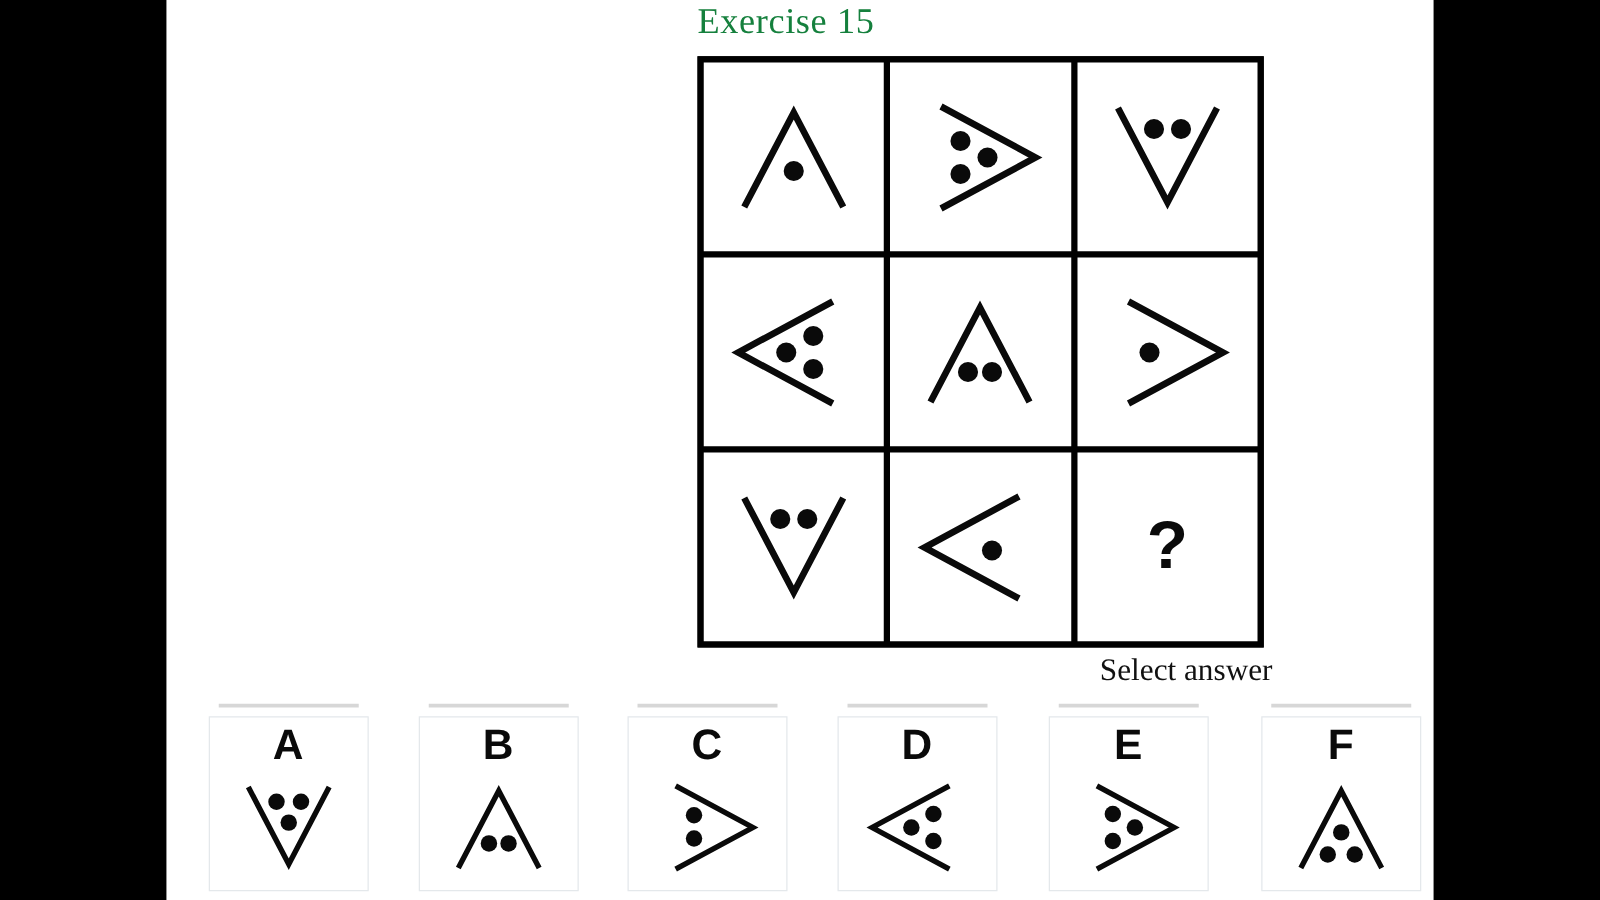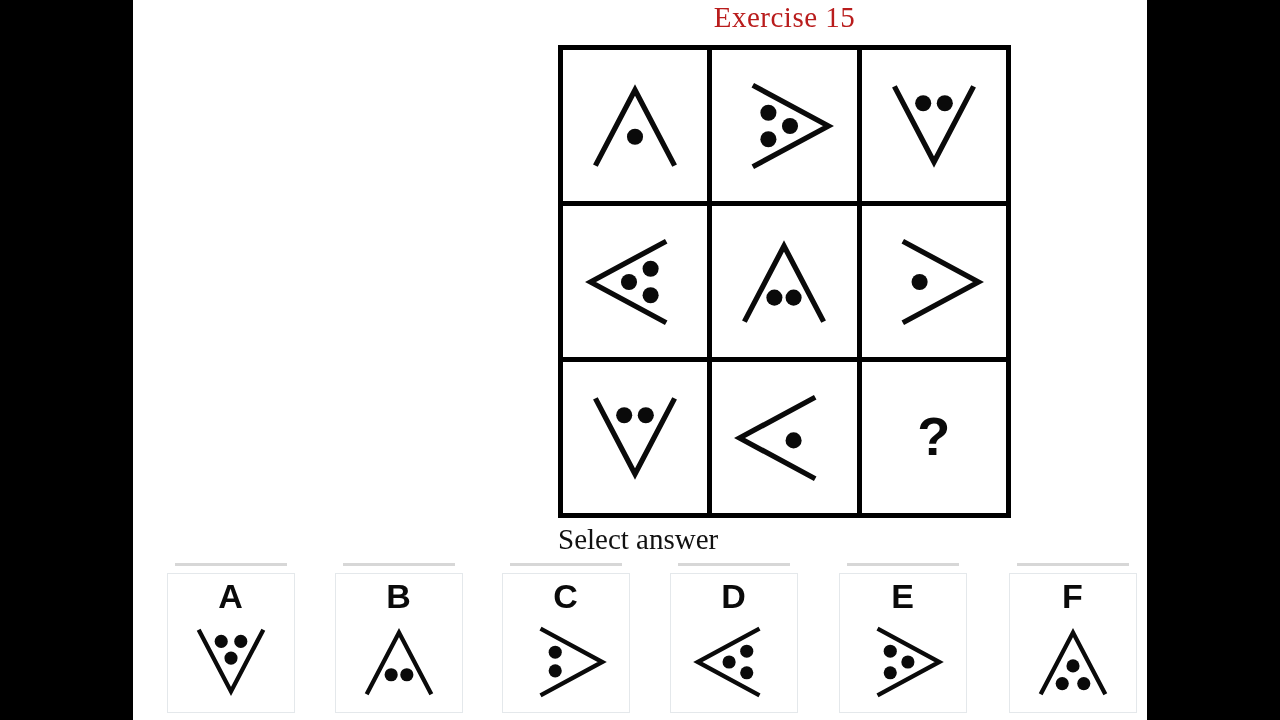--- a/index.html
+++ b/index.html
@@ -3,24 +3,24 @@
 <meta charset="utf-8">
 <style>
   html,body{margin:0;padding:0;background:#000;}
   .stage{position:relative;width:1280px;height:720px;background:#000;overflow:hidden;
          font-family:"Liberation Serif", serif;}
   .letterbox{position:absolute;top:0;bottom:0;background:#000;}
   .letterbox.left{left:0;width:133px;}
   .letterbox.right{right:0;width:133px;}
   .panel{position:absolute;left:133px;top:0;width:1014px;height:720px;background:#ffffff;}
 
-  .title{position:absolute;left:425px;top:1px;width:453px;text-align:center;
-         font-size:29px;color:#b91c1c;letter-spacing:0.5px;}
-  .subtitle{position:absolute;left:425px;top:523px;width:460px;text-align:left;
-            font-size:29px;color:#111;}
+  .title{position:absolute;left:425px;top:1px;width:453px;text-align:left;
+         font-size:29px;color:#15803d;letter-spacing:0.5px;}
+  .subtitle{position:absolute;left:425px;top:523px;width:460px;text-align:right;
+            font-size:25px;color:#111;}
 
   .grid{position:absolute;left:425px;top:45px;width:453px;height:473px;
         box-sizing:border-box;border:5px solid #000;background:#000;
         display:grid;grid-template-columns:1fr 1fr 1fr;grid-template-rows:1fr 1fr 1fr;gap:5px;}
   .cell{background:#fff;display:flex;align-items:center;justify-content:center;}
   .qmark{font-family:"Liberation Sans", sans-serif;font-weight:700;font-size:54px;
          color:#0a0a0a;line-height:1;transform:translateY(-2px);}
 
   .options{position:absolute;left:0;top:0;width:1280px;height:720px;pointer-events:none;}
   .option{position:absolute;top:573px;width:128px;height:140px;background:#fff;

